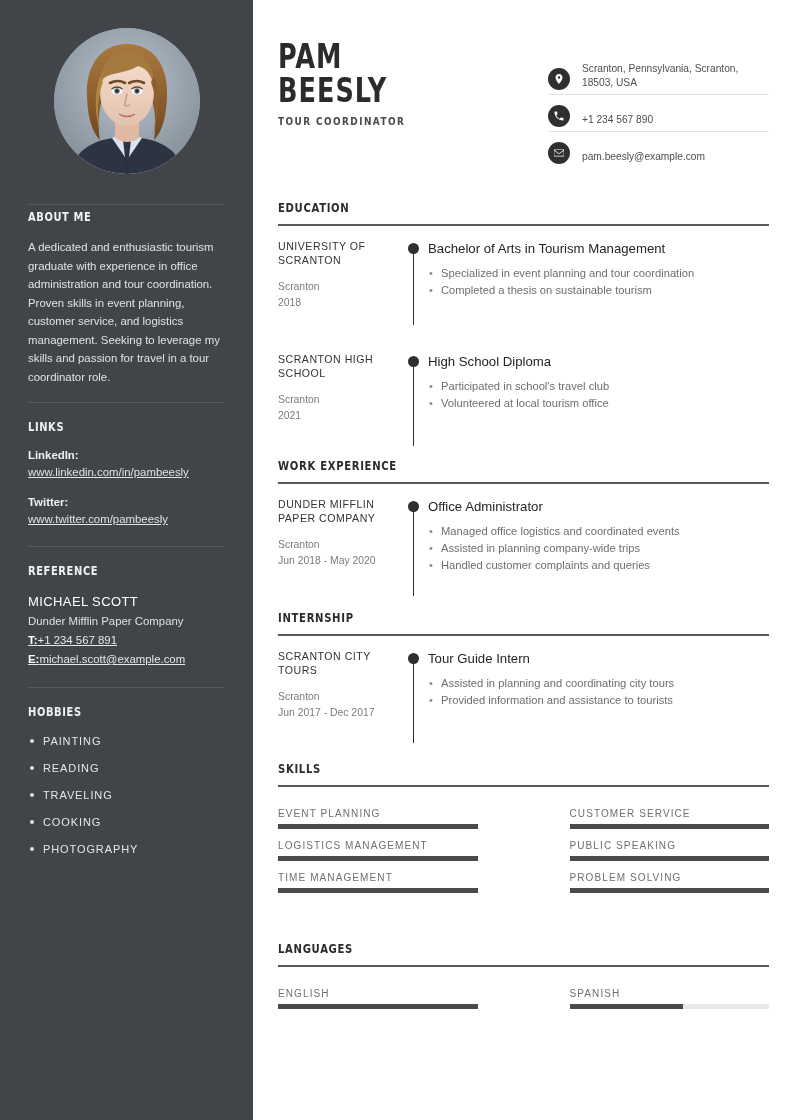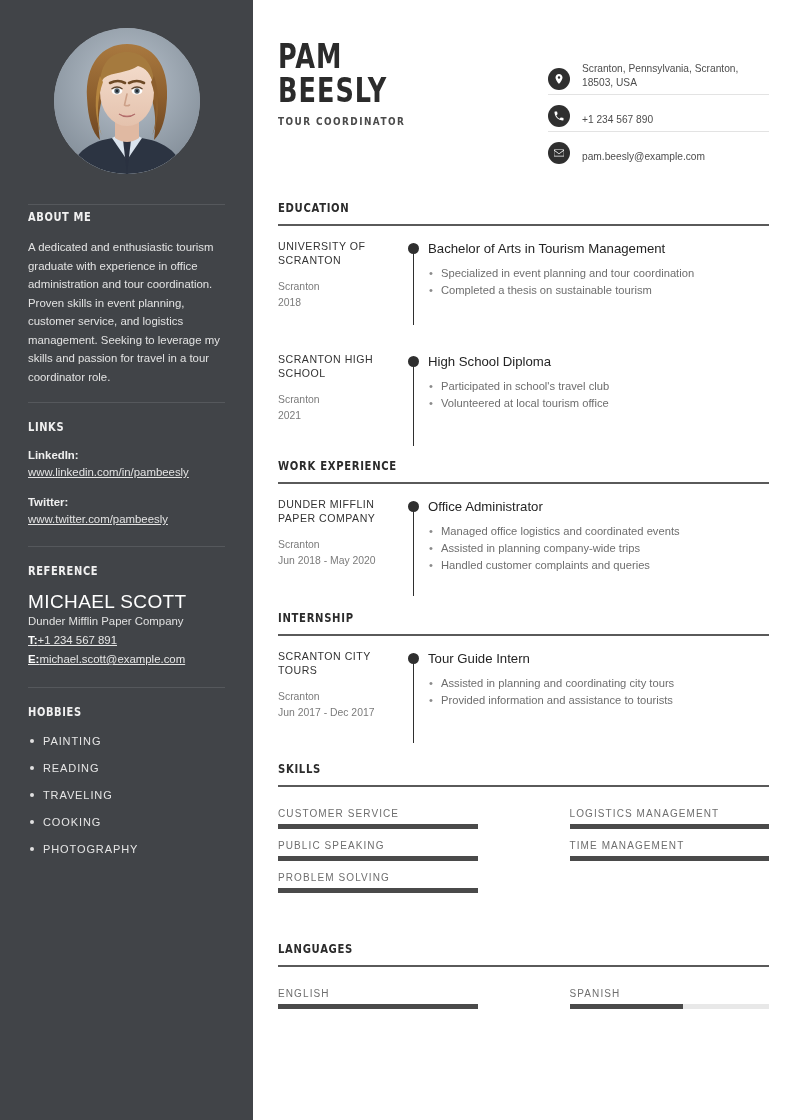--- a/index.html
+++ b/index.html
@@ -75,21 +75,21 @@
     line-height: 17px;
   }
   .link-url {
     font-size: 11.4px;
     color: #e3e3e3;
     text-decoration: underline;
     line-height: 17px;
     display: block;
   }
   .ref-name {
-    font-size: 19px;
+    font-size: 13px;
     color: #ffffff;
     letter-spacing: 0.4px;
     margin-top: 14px;
     line-height: 20px;
   }
   .ref-company {
     font-size: 11.4px;
     color: #e0e0e0;
     line-height: 19px;
   }
@@ -546,20 +546,26 @@
           </div>
         </div>
       </div>
     </section>
 
     <section class="section" style="margin-top:40px">
       <div class="sec-title">SKILLS</div>
       <div class="sec-rule"></div>
       <div class="bar-grid skills-grid">
         <div class="bar-item">
+          <div class="bar-label">EVENT PLANNING</div>
+          <div class="bar-track">
+              <div class="bar-fill" style="width: 100%;"></div>
+            </div>
+        </div>
+        <div class="bar-item">
           <div class="bar-label">CUSTOMER SERVICE</div>
           <div class="bar-track">
               <div class="bar-fill" style="width: 100%;"></div>
             </div>
         </div>
         <div class="bar-item">
           <div class="bar-label">LOGISTICS MANAGEMENT</div>
           <div class="bar-track">
               <div class="bar-fill" style="width: 100%;"></div>
             </div>

